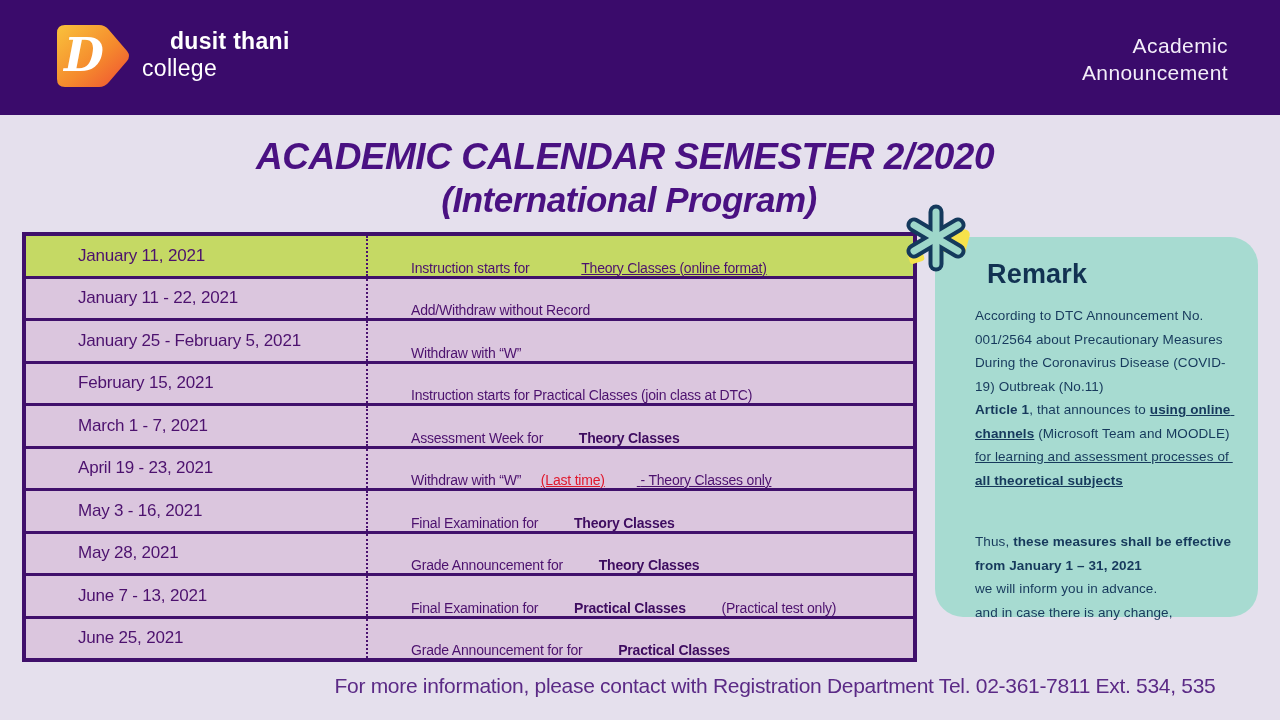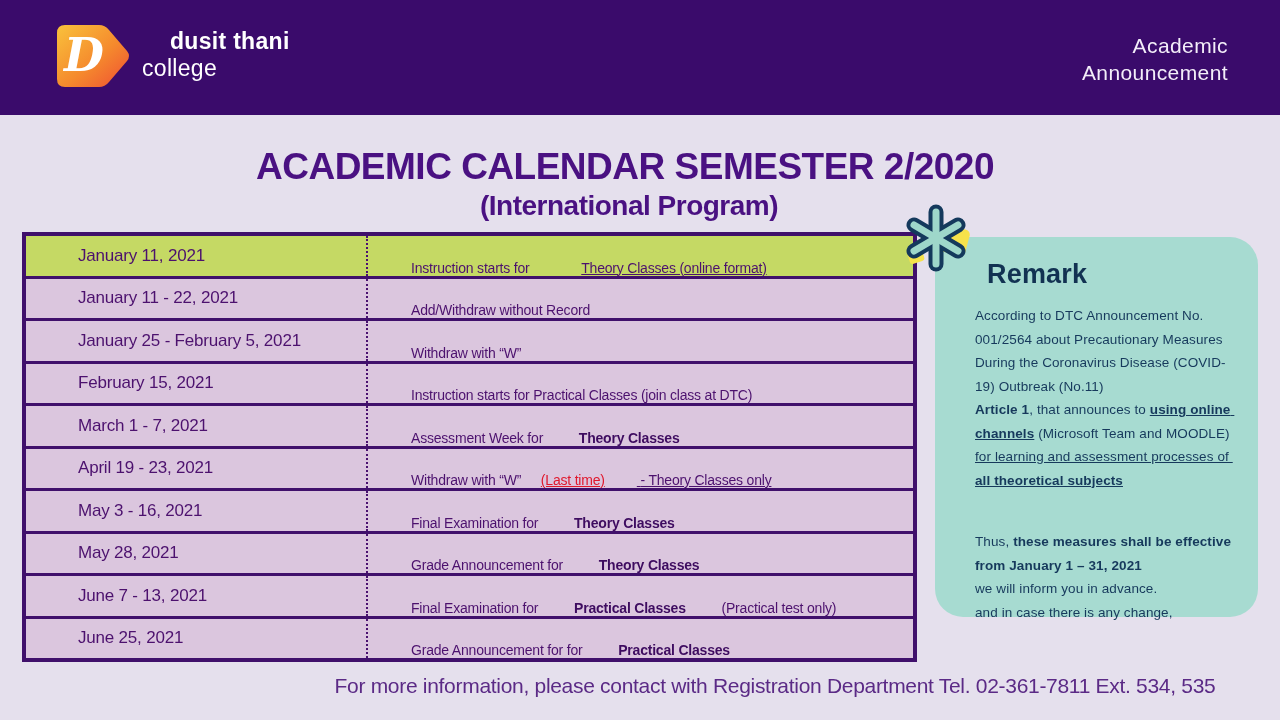--- a/index.html
+++ b/index.html
@@ -24,23 +24,23 @@
   
   .topbar{position:absolute;left:0;top:0;width:1280px;height:115px;background:var(--purple-dark);}
   .logo-badge{position:absolute;left:54px;top:23px;width:78px;height:66px;}
   .logo-wordmark{position:absolute;left:142px;top:28px;color:#ffffff;line-height:27px;}
   .logo-line1{font-size:23px;font-weight:700;letter-spacing:.3px;margin-left:28px;}
   .logo-line2{font-size:23px;font-weight:400;letter-spacing:.3px;}
   .annc{position:absolute;right:52px;top:32px;text-align:right;color:#f3eef9;
         font-size:21px;line-height:27px;font-weight:400;letter-spacing:.4px;}
 
   
-  .title-block{position:absolute;left:0;top:146px;width:1250px;text-align:center;color:var(--purple-title);}
+  .title-block{position:absolute;left:0;top:136px;width:1250px;text-align:center;color:var(--purple-title);font-style:italic;}
   .title-line1{font-size:37px;font-weight:800;letter-spacing:-.5px;}
-  .title-line2{font-size:28px;font-weight:800;letter-spacing:-.5px;margin-top:2px;margin-left:8px;}
+  .title-line2{font-size:35px;font-weight:800;letter-spacing:-.5px;margin-top:2px;margin-left:8px;}
 
   
   .cal-table{position:absolute;left:22px;top:232px;width:895px;height:430px;
              border:4px solid var(--purple-border);display:flex;flex-direction:column;
              background:var(--mauve-row);}
   .cal-row{flex:1;display:flex;background:var(--mauve-row);border-bottom:3px solid var(--purple-border);}
   .cal-row:last-child{border-bottom:none;}
   .cal-row.highlight{background:var(--green-row);}
   .cal-date{flex:0 0 342px;display:flex;align-items:center;padding-left:52px;
             border-right:2px dotted #4a1170;color:var(--purple-text);font-size:17px;letter-spacing:-.2px;}

